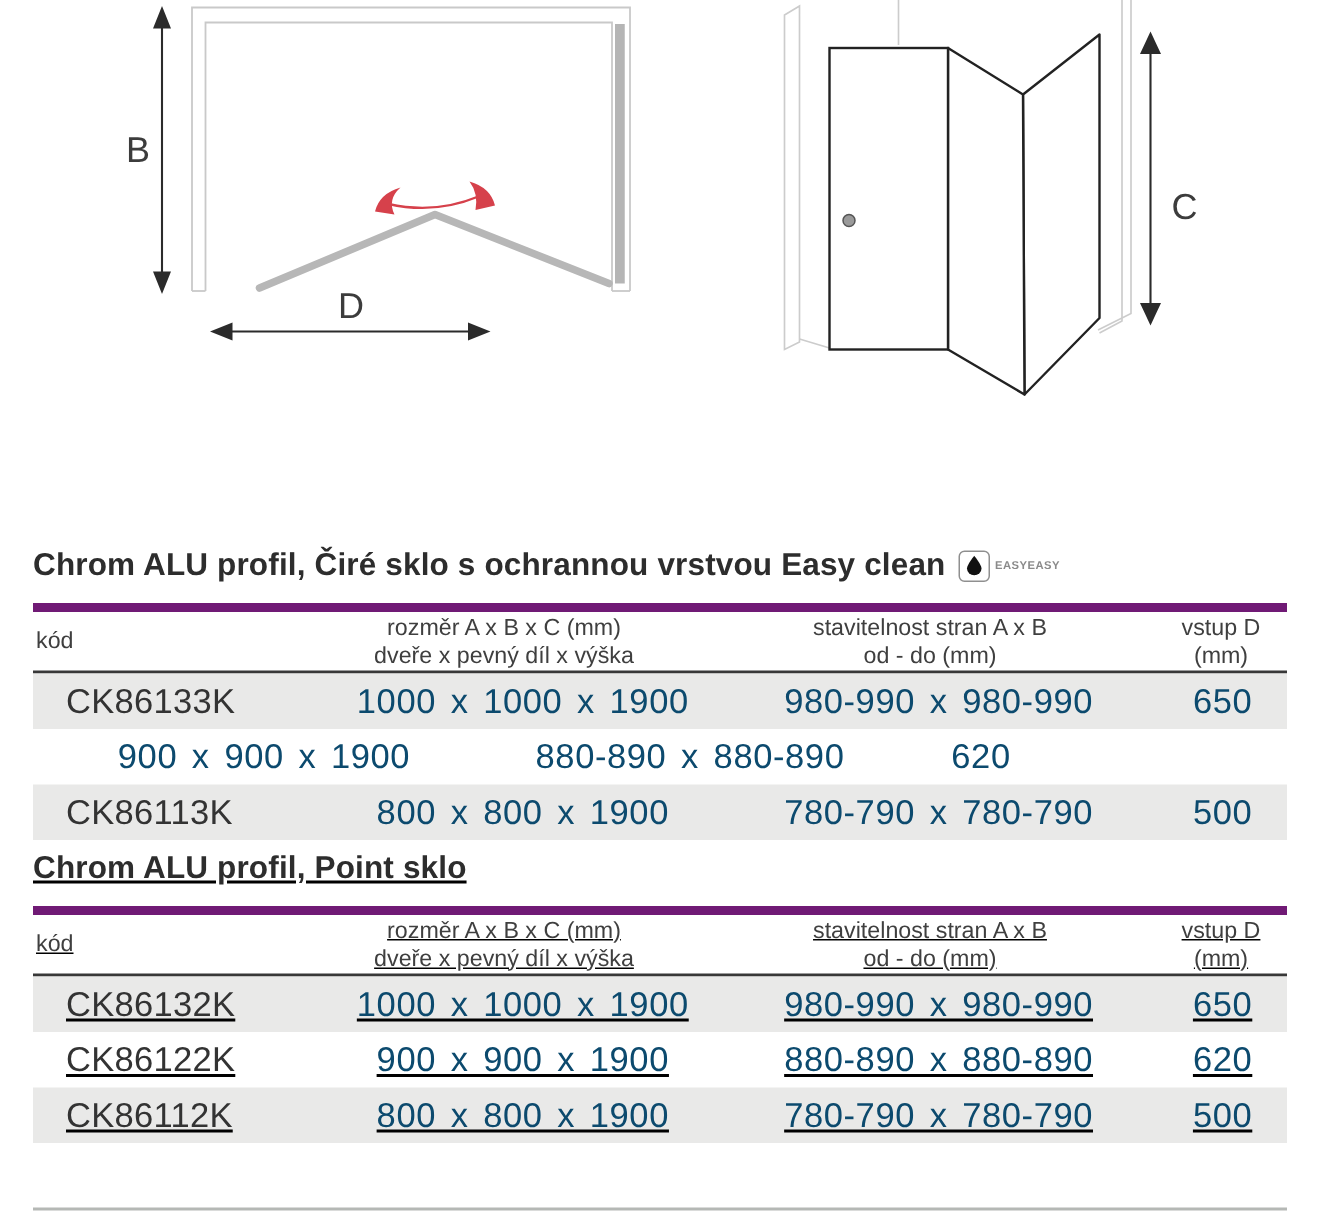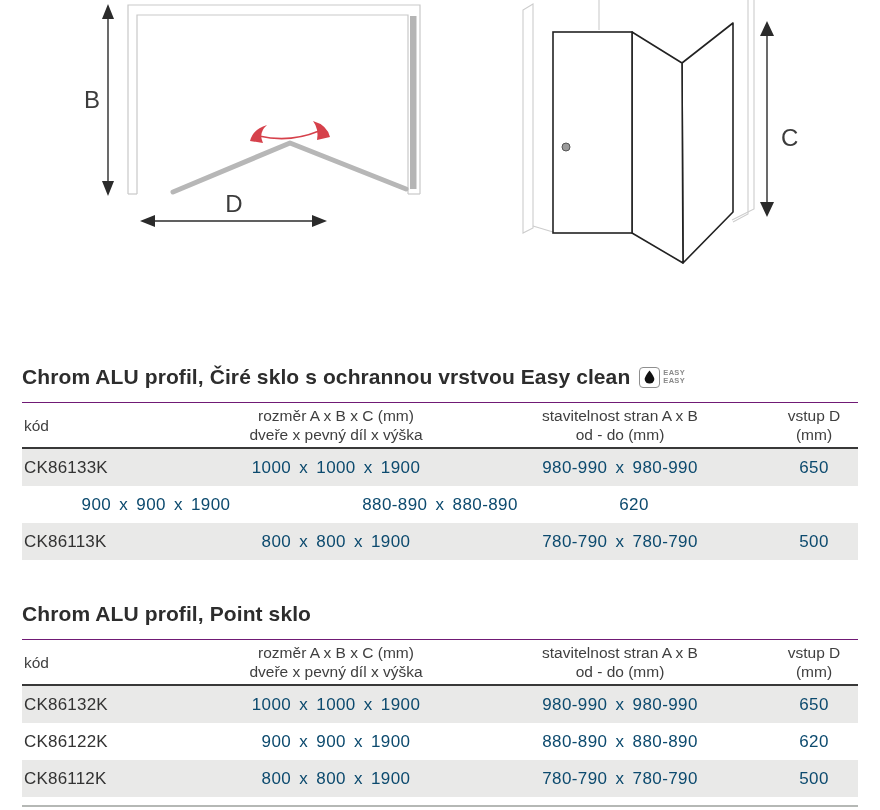--- a/index.html
+++ b/index.html
@@ -6,52 +6,52 @@
   body{
     width:880px;height:810px;position:relative;background:#ffffff;
     font-family:"Liberation Sans", sans-serif;overflow:hidden;
     -webkit-font-smoothing:antialiased;
   }
   
   .diagram-wrap{position:absolute;top:0;left:0;width:880px;height:270px;}
   
   .section{position:absolute;left:22px;width:836px;}
   .section-1{top:364px;}
-  .section-2{top:601px;}
+  .section-2{top:566px;text-decoration:underline;}
   .section-heading{
     display:flex;align-items:center;gap:9px;
     font-size:21px;font-weight:bold;color:#2d2d2d;line-height:26px;
     letter-spacing:0.1px;
   }
   .ec-badge{display:inline-flex;align-items:center;gap:3px;}
   .ec-square{
     width:21px;height:21px;border:1.4px solid #8f8f8f;border-radius:4px;
     display:flex;align-items:center;justify-content:center;box-sizing:border-box;
   }
-  .ec-text{display:flex;flex-direction:column;justify-content:center;align-items:center;}
+  .ec-text{display:flex;flex-direction:row;justify-content:center;align-items:center;}
   .ec-text span{
     font-size:7.5px;line-height:8px;color:#8a8a8a;font-weight:bold;
     letter-spacing:0.3px;
   }
   
   .spec-table{margin-top:12px;width:836px;}
   .thead{
     display:flex;height:47px;box-sizing:border-box;
-    border-top:1px solid #701a75;border-bottom:2.5px solid #383838;
+    border-top:6px solid #701a75;border-bottom:2.5px solid #383838;
     color:#3f3f3f;font-size:15.5px;line-height:19px;
   }
   .thead .c{display:flex;flex-direction:column;justify-content:center;text-align:center;}
   .col1{width:180px;}
   .col2{width:268px;}
   .col3{width:300px;}
   .col4{width:88px;}
   .thead .col1{justify-content:center;text-align:left;padding-left:2px;box-sizing:border-box;}
   .trow{
     display:flex;height:37px;align-items:center;
-    font-size:17px;color:#414141;
+    font-size:23px;color:#414141;padding-left:20px;
   }
   .trow:nth-child(odd of .trow){background:#e9e9e8;}
   .trow .cell{text-align:center;}
   .trow .col1{text-align:left;padding-left:2px;box-sizing:border-box;color:#333333;letter-spacing:0.2px;}
   .trow .val{letter-spacing:0.4px;word-spacing:3px;color:#0c4a6e;}
   .bottom-rule{
     position:absolute;top:805px;left:22px;width:836px;height:2px;
     background:#b5b8b5;
   }
 </style>

